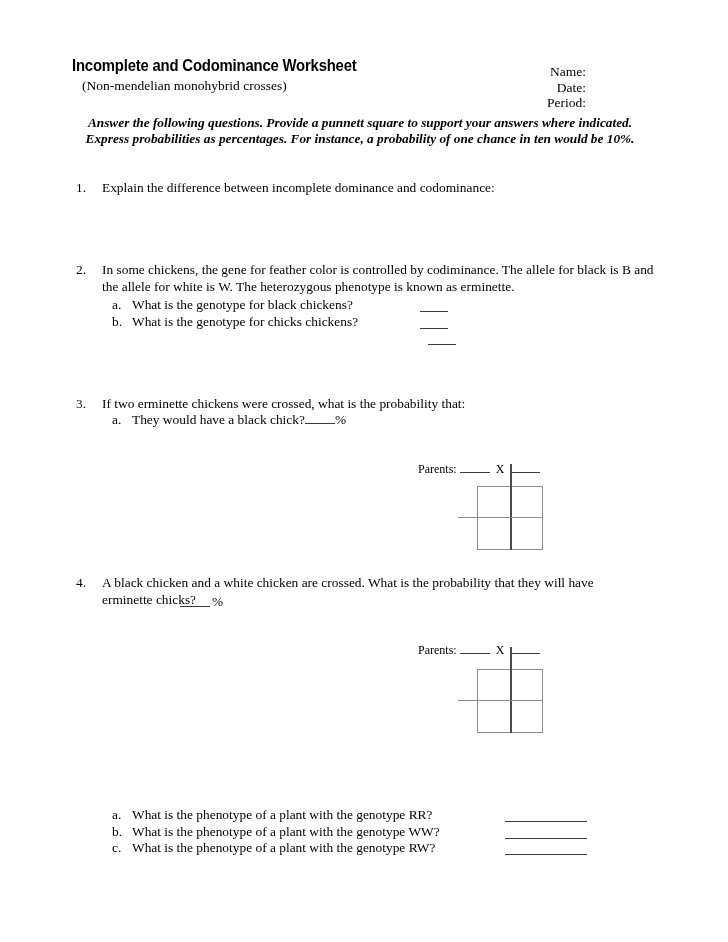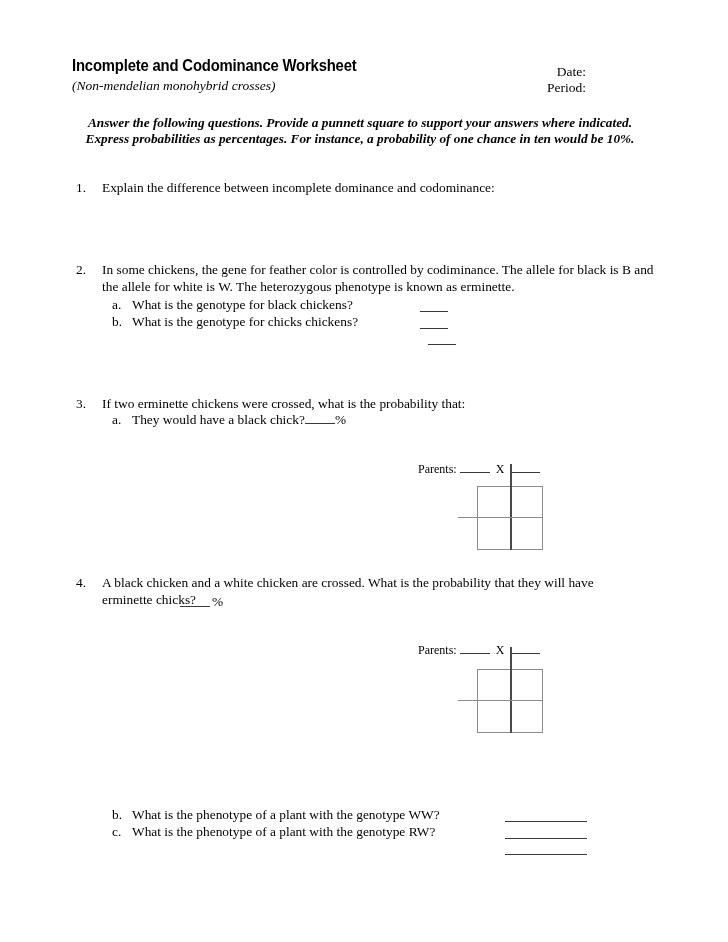--- a/index.html
+++ b/index.html
@@ -40,23 +40,22 @@
     font-weight: bold;
     font-size: 16.5px;
     letter-spacing: -0.2px;
     transform: scaleX(0.9);
     transform-origin: left top;
     white-space: nowrap;
     line-height: 19px;
   }
   .subtitle {
     position: absolute;
-    left: 0;
+    left: 10px;
     top: 22px;
-    font-style: italic;
     font-size: 13.5px;
     white-space: nowrap;
     line-height: 16px;
   }
   .name-block {
     position: absolute;
     right: 72px;
     top: 48px;
     width: 210px;
     text-align: right;
@@ -183,20 +182,21 @@
 <body>
 
 <div class="page">
 
   <div class="header">
     <div class="title">Incomplete and Codominance Worksheet</div>
     <div class="subtitle">(Non-mendelian monohybrid crosses)</div>
   </div>
 
   <div class="name-block">
+    <div>Name:</div>
     <div>Date:</div>
     <div>Period:</div>
   </div>
 
   <div class="instructions">Answer the following questions. Provide a punnett square to support your answers where indicated. Express probabilities as percentages. For instance, a probability of one chance in ten would be 10%.</div>
 
   <div class="q" style="left:76px; top:164px; width:580px;">
     <span class="q-num">1.</span>
     <span class="q-body">Explain the difference between incomplete dominance and codominance:</span>
   </div>
@@ -261,20 +261,23 @@
     <div class="square-wrap" style="top:23px;">
       <div class="sq-box"></div>
       <div class="sq-vline"></div>
       <div class="sq-hline"></div>
     </div>
   </div>
 
 
   <div class="sublist" style="left:112px; top:791px;">
     <div class="sub-row">
+      <span class="sub-letter">a.</span><span class="sub-text">What is the phenotype of a plant with the genotype RR?</span>
+    </div>
+    <div class="sub-row">
       <span class="sub-letter">b.</span><span class="sub-text">What is the phenotype of a plant with the genotype WW?</span>
     </div>
     <div class="sub-row">
       <span class="sub-letter">c.</span><span class="sub-text">What is the phenotype of a plant with the genotype RW?</span>
     </div>
   </div>
 
   <div class="blank-abs" style="left:505px; top:805px; width:82px;"></div>
   <div class="blank-abs" style="left:505px; top:821.5px; width:82px;"></div>
   <div class="blank-abs" style="left:505px; top:838px; width:82px;"></div>

